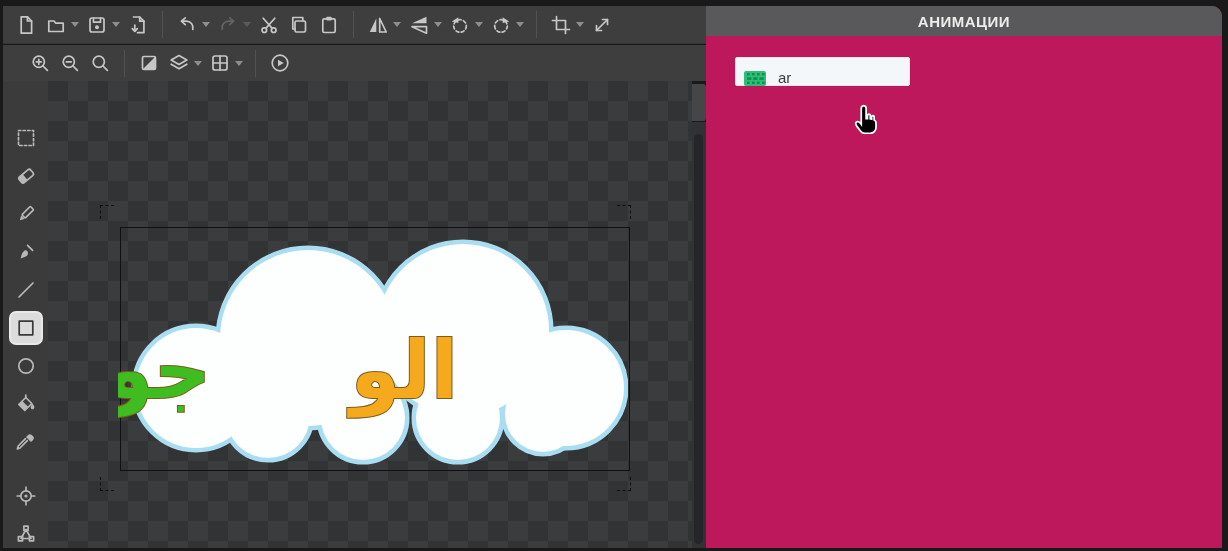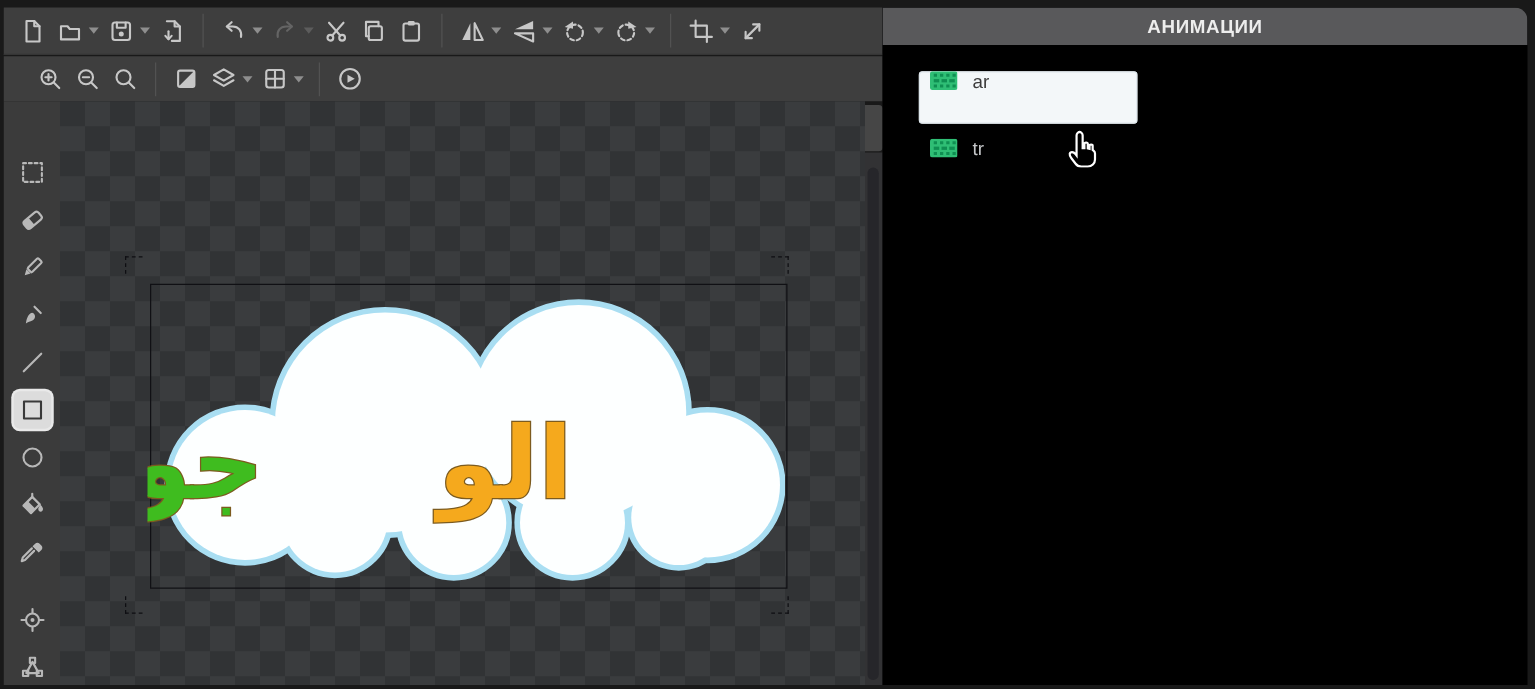--- a/index.html
+++ b/index.html
@@ -53,24 +53,24 @@
   .vscroll .sthumb{position:absolute;left:2px;right:3px;top:12px;bottom:4px;background:#26262a;border-radius:5px}
   .sel-rect{position:absolute;left:120px;top:227px;width:508px;height:242px;border:1px solid #101014}
   .corner{position:absolute;width:13px;height:13px}
   .c-tl{left:100px;top:205px;border-top:1px dashed #0e0e12;border-left:1px dashed #0e0e12}
   .c-tr{left:617px;top:205px;border-top:1px dashed #0e0e12;border-right:1px dashed #0e0e12}
   .c-bl{left:100px;top:477px;border-bottom:1px dashed #0e0e12;border-left:1px dashed #0e0e12}
   .c-br{left:617px;top:477px;border-bottom:1px dashed #0e0e12;border-right:1px dashed #0e0e12}
   .cloud-svg{position:absolute;left:118px;top:238px}
 
   
-  .right-panel{position:absolute;left:706px;top:6px;width:516px;height:542px;background:#000000;border-top-right-radius:10px;overflow:hidden}
+  .right-panel{position:absolute;left:706px;top:6px;width:516px;height:542px;background:#be185d;border-top-right-radius:10px;overflow:hidden}
   .panel-header{height:30px;background:#59595b;display:flex;align-items:center;justify-content:center;color:#ededed;font-size:15px;font-weight:bold;letter-spacing:.5px}
   .anim-list{padding:21px 0 0 29px}
-  .anim-item{width:175px;height:42px;border-radius:3px;display:flex;align-items:flex-start;padding-left:9px;box-sizing:border-box;margin-bottom:12px;color:#c5c7c9;font-size:15px}
+  .anim-item{width:175px;height:29px;border-radius:3px;display:flex;align-items:flex-end;padding-left:9px;box-sizing:border-box;margin-bottom:0;color:#c5c7c9;font-size:15px}
   .anim-item .film{margin-right:12px;flex:0 0 auto}
   .anim-item.sel{background:#f3f7f9;color:#3c3c3c;box-shadow:0 0 0 1px #dde6ec inset}
   .anim-item.hov{background:#58595b;color:#d9d9d9}
   .cursor{position:absolute;left:852px;top:104px}
 </style>
 </head>
 <body>
 
 <div class="tb-row tb-row1">
   <div class="tbtn">
@@ -397,39 +397,20 @@
             <rect x="8" y="10.6" width="2.6" height="2.4"></rect>
             <rect x="13" y="10.6" width="2.6" height="2.4"></rect>
             <rect x="18" y="10.6" width="2.6" height="2.4"></rect>
         </g>
       </svg>
       <span>ar</span>
     </div>
 
 
 
-    <div class="anim-item">
-      <svg class="film" width="22" height="15">
-        <rect width="22" height="15" rx="2" fill="#2fbe75"></rect>
-        <g fill="#0f8f52">
-          <rect x="3" y="2" width="2.6" height="2.4"></rect>
-            <rect x="8" y="2" width="2.6" height="2.4"></rect>
-            <rect x="13" y="2" width="2.6" height="2.4"></rect>
-            <rect x="18" y="2" width="2.6" height="2.4"></rect>
-          <rect x="3" y="6.3" width="4.4" height="2.6"></rect>
-            <rect x="9.2" y="6.3" width="4.4" height="2.6"></rect>
-            <rect x="15.4" y="6.3" width="4.4" height="2.6"></rect>
-          <rect x="3" y="10.6" width="2.6" height="2.4"></rect>
-            <rect x="8" y="10.6" width="2.6" height="2.4"></rect>
-            <rect x="13" y="10.6" width="2.6" height="2.4"></rect>
-            <rect x="18" y="10.6" width="2.6" height="2.4"></rect>
-        </g>
-      </svg>
-      <span>tr</span>
-    </div>
 
 
   </div>
 </div>
 
 <svg class="cursor" width="26" height="30" viewBox="0 0 20 24">
   <path d="M8.6 1.2c1.3 0 2.3 1 2.3 2.3v8.1h1.1v-2.7c0-1.2 2.2-1.2 2.2 0v2.9l1.1.3v-2c0-1.1 2-1.1 2 0v2.7l.7.5c.5.4.8 1 .8 1.7v3.8c0 2.6-2.1 4.6-4.6 4.6H10c-1.5 0-2.8-.7-3.6-1.8l-2.7-3.5c-1.8-2.4-1.2-4 .4-4 .9 0 1.6.5 2.2 1.3l.7.9V3.5c0-1.3 1-2.3 2.3-2.3z" fill="#000" stroke="#fff" stroke-width="1.4"></path>
 </svg>
 
 </body></html>

